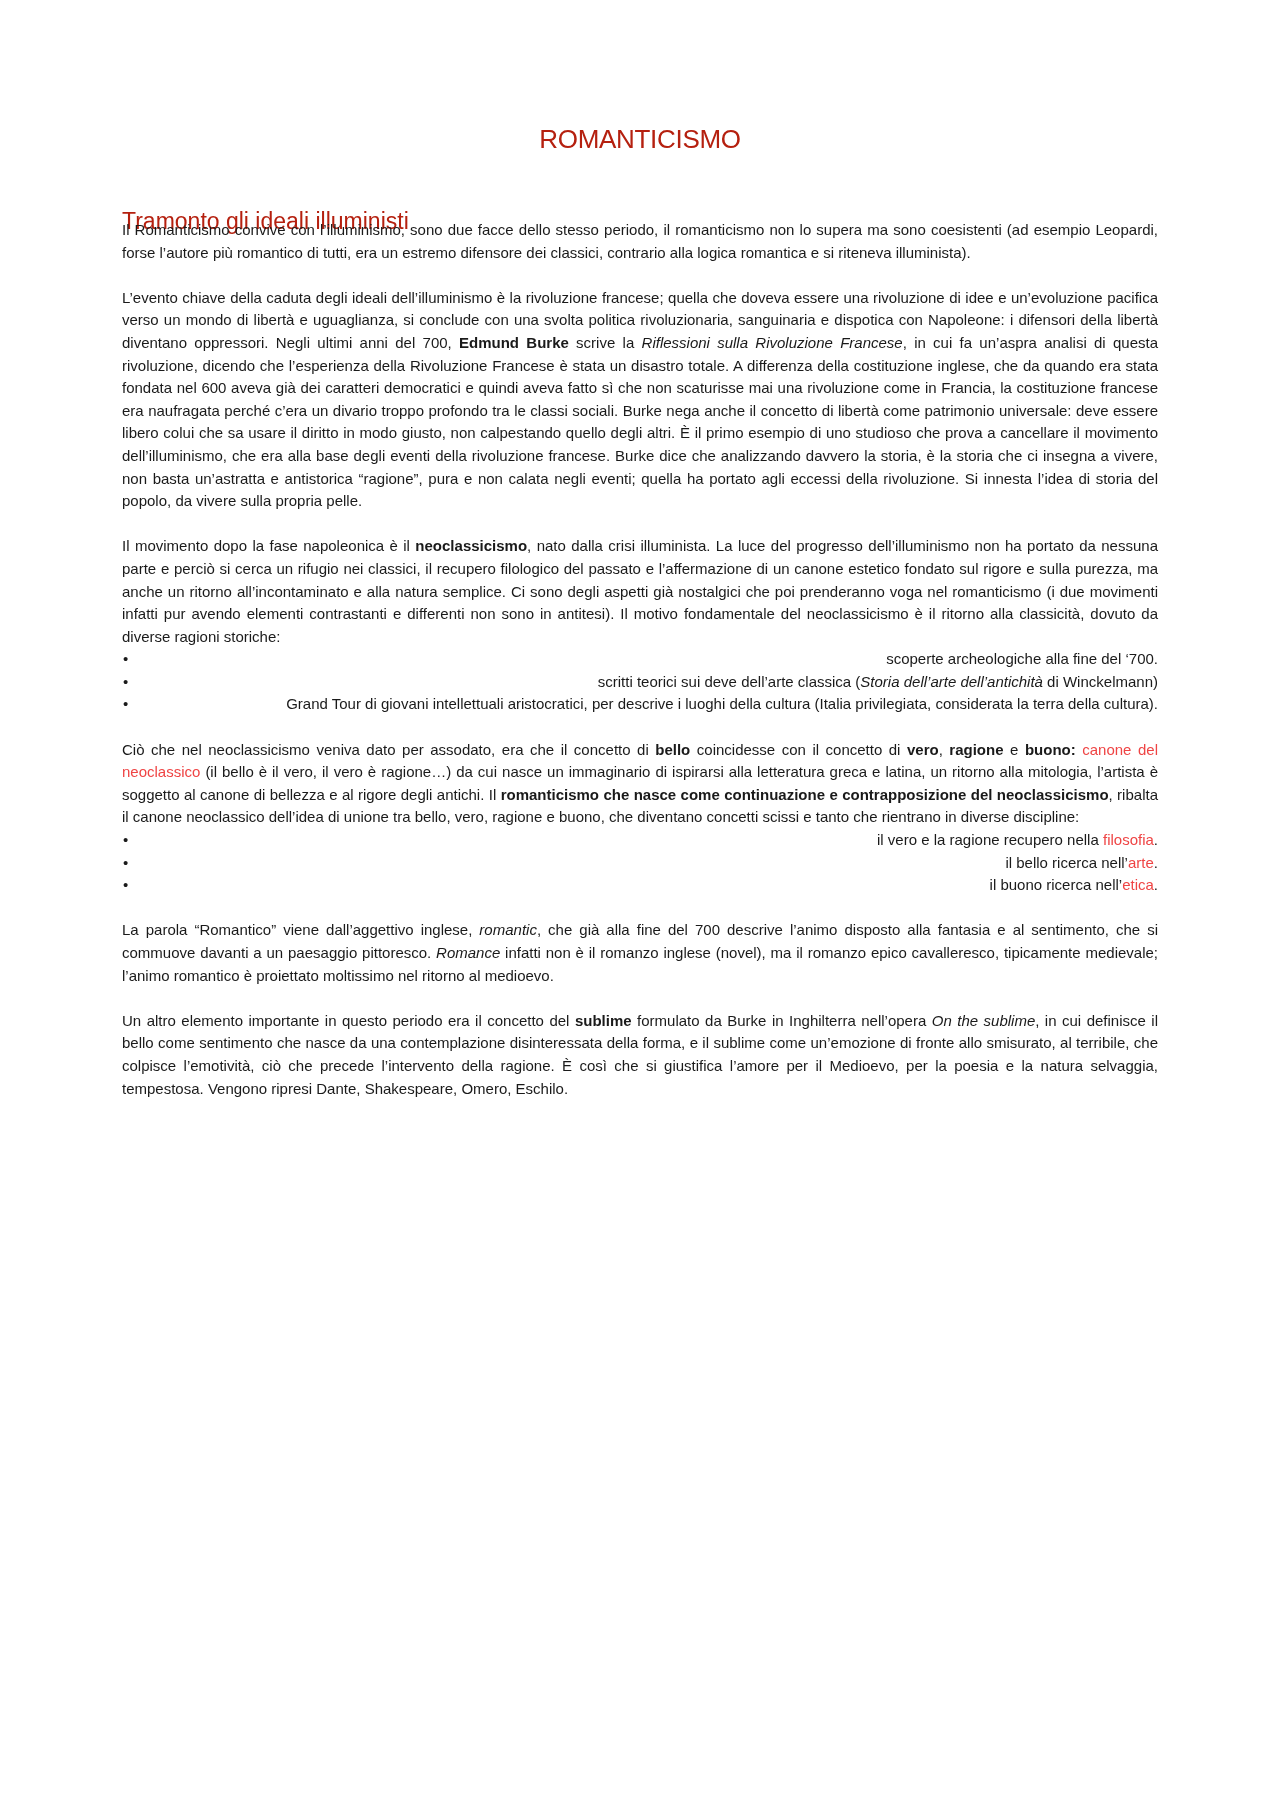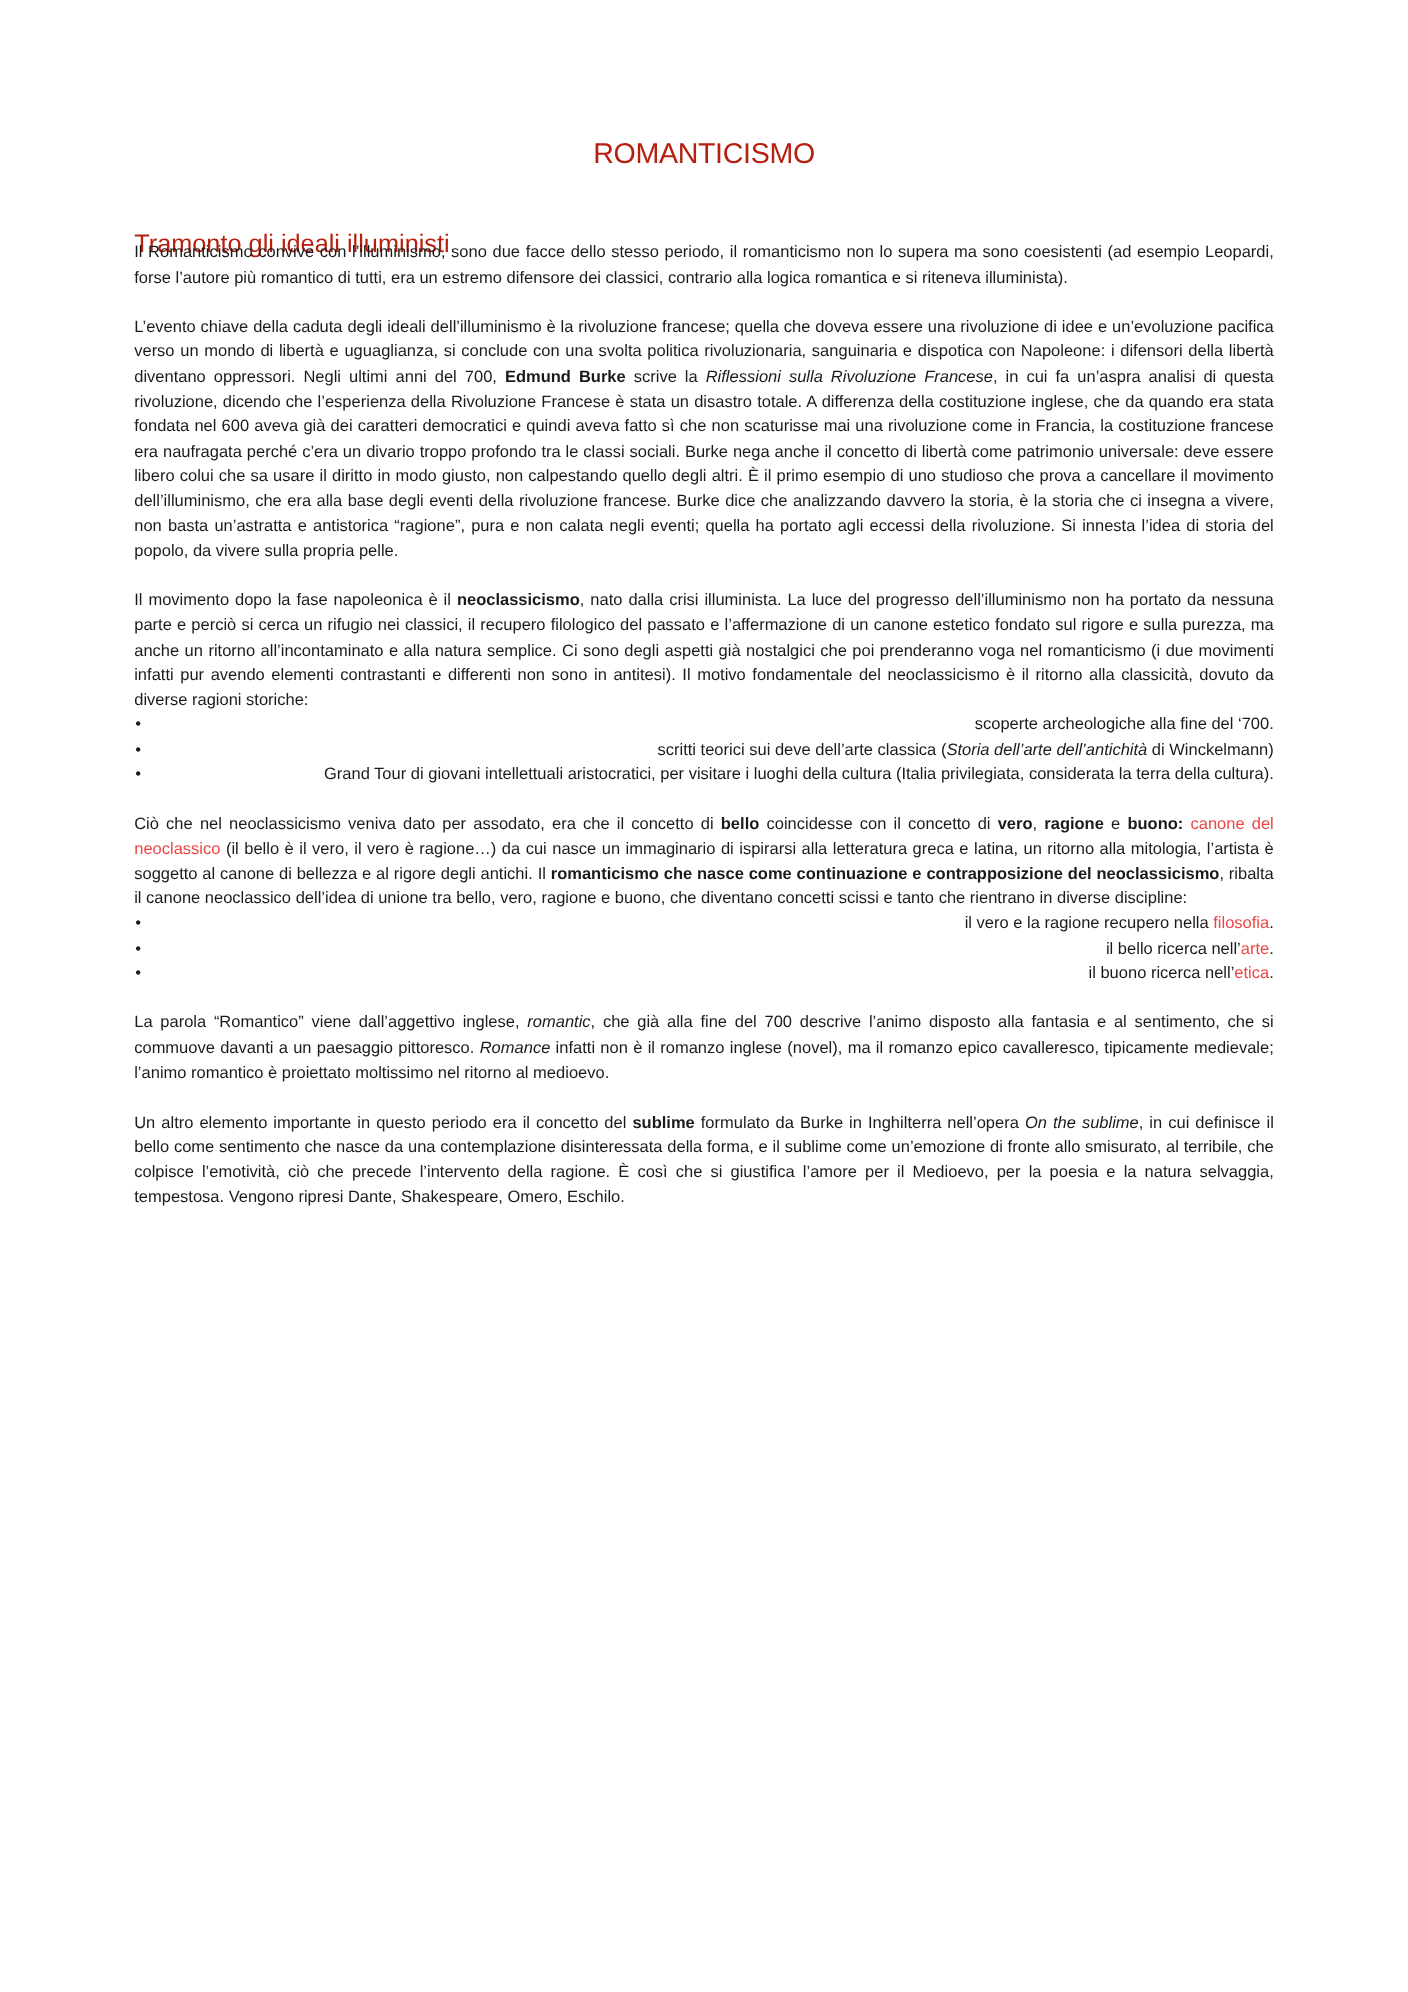--- a/index.html
+++ b/index.html
@@ -29,21 +29,21 @@
 
   <div class="body">
     <p class="j">Il Romanticismo convive con l’illuminismo, sono due facce dello stesso periodo, il romanticismo non lo supera ma sono coesistenti (ad esempio Leopardi, forse l’autore più romantico di tutti, era un estremo difensore dei classici, contrario alla logica romantica e si riteneva illuminista).</p>
 
     <p class="j"><span>L’evento chiave della caduta degli ideali dell’illuminismo è la rivoluzione francese; quella che doveva essere una rivoluzione di idee e un’evoluzione pacifica verso un mondo di libertà e uguaglianza, si conclude con una svolta politica rivoluzionaria, sanguinaria e dispotica con Napoleone: i difensori della libertà diventano oppressori. Negli ultimi anni del 700, </span><span class="b">Edmund Burke</span><span> scrive la </span><span class="i">Riflessioni sulla Rivoluzione Francese</span><span>, in cui fa un’aspra analisi di questa rivoluzione, dicendo che l’esperienza della Rivoluzione Francese è stata un disastro totale. A differenza della costituzione inglese, che da quando era stata fondata nel 600 aveva già dei caratteri democratici e quindi aveva fatto sì che non scaturisse mai una rivoluzione come in Francia, la costituzione francese era naufragata perché c’era un divario troppo profondo tra le classi sociali. Burke nega anche il concetto di libertà come patrimonio universale: deve essere libero colui che sa usare il diritto in modo giusto, non calpestando quello degli altri. È il primo esempio di uno studioso che prova a cancellare il movimento dell’illuminismo, che era alla base degli eventi della rivoluzione francese. Burke dice che analizzando davvero la storia, è la storia che ci insegna a vivere, non basta un’astratta e antistorica “ragione”, pura e non calata negli eventi; quella ha portato agli eccessi della rivoluzione. Si innesta l’idea di storia del popolo, da vivere sulla propria pelle.</span></p>
 
     <p class="j nomb"><span>Il movimento dopo la fase napoleonica è il </span><span class="b">neoclassicismo</span><span>, nato dalla crisi illuminista. La luce del progresso dell’illuminismo non ha portato da nessuna parte e perciò si cerca un rifugio nei classici, il recupero filologico del passato e l’affermazione di un canone estetico fondato sul rigore e sulla purezza, ma anche un ritorno all’incontaminato e alla natura semplice. Ci sono degli aspetti già nostalgici che poi prenderanno voga nel romanticismo (i due movimenti infatti pur avendo elementi contrastanti e differenti non sono in antitesi). Il motivo fondamentale del neoclassicismo è il ritorno alla classicità, dovuto da diverse ragioni storiche:</span></p>
     <ul>
       <li>scoperte archeologiche alla fine del ‘700.</li>
       <li><span>scritti teorici sui deve dell’arte classica (</span><span class="i">Storia dell’arte dell’antichità</span><span> di Winckelmann)</span></li>
-      <li>Grand Tour di giovani intellettuali aristocratici, per visitare i luoghi della cultura (Italia privilegiata, considerata la terra della cultura).</li>
+      <li>Grand Tour di giovani intellettuali aristocratici, per descrive i luoghi della cultura (Italia privilegiata, considerata la terra della cultura).</li>
     </ul>
 
     <p class="j nomb"><span>Ciò che nel neoclassicismo veniva dato per assodato, era che il concetto di </span><span class="b">bello</span><span> coincidesse con il concetto di </span><span class="b">vero</span><span>, </span><span class="b">ragione</span><span> e </span><span class="b">buono:</span><span> </span><span class="red">canone del neoclassico</span><span> (il bello è il vero, il vero è ragione…) da cui nasce un immaginario di ispirarsi alla letteratura greca e latina, un ritorno alla mitologia, l’artista è soggetto al canone di bellezza e al rigore degli antichi. Il </span><span class="b">romanticismo che nasce come continuazione e contrapposizione del neoclassicismo</span><span>, ribalta il canone neoclassico dell’idea di unione tra bello, vero, ragione e buono, che diventano concetti scissi e tanto che rientrano in diverse discipline:</span></p>
     <ul>
       <li><span>il vero e la ragione recupero nella </span><span class="red">filosofia</span><span>.</span></li>
       <li><span>il bello ricerca nell’</span><span class="red">arte</span><span>.</span></li>
       <li><span>il buono ricerca nell’</span><span class="red">etica</span><span>.</span></li>
     </ul>
 
     <p class="j"><span>La parola “Romantico” viene dall’aggettivo inglese, </span><span class="i">romantic</span><span>, che già alla fine del 700 descrive l’animo disposto alla fantasia e al sentimento, che si commuove davanti a un paesaggio pittoresco. </span><span class="i">Romance</span><span> infatti non è il romanzo inglese (novel), ma il romanzo epico cavalleresco, tipicamente medievale; l’animo romantico è proiettato moltissimo nel ritorno al medioevo.</span></p>

